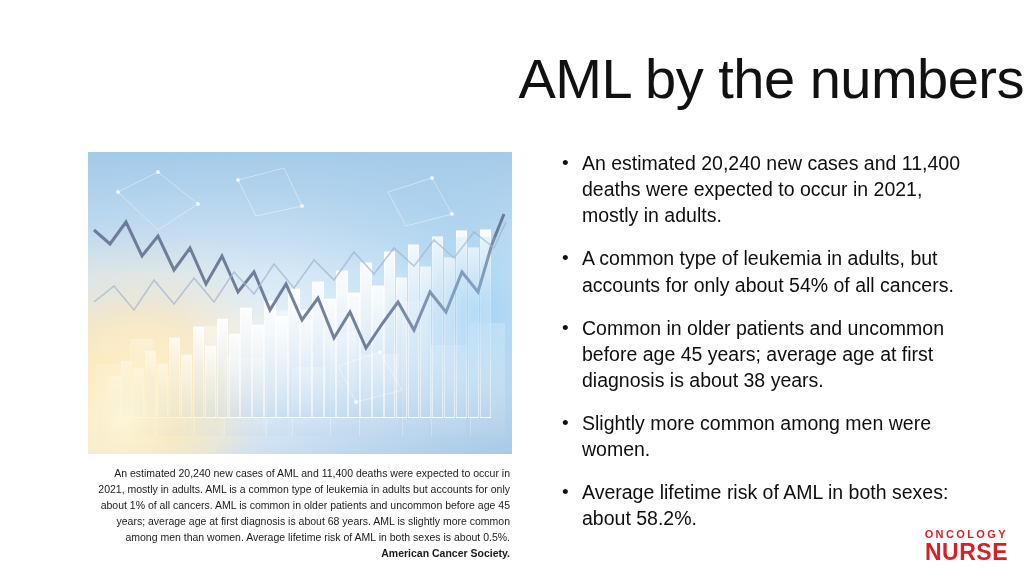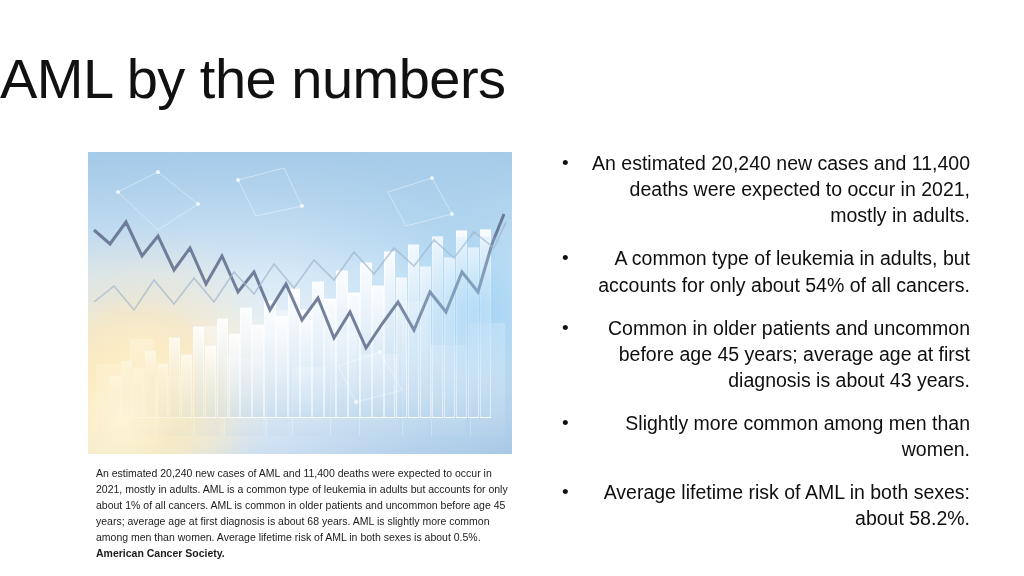--- a/index.html
+++ b/index.html
@@ -18,21 +18,21 @@
     position: relative;
     width: 1024px;
     height: 576px;
     background: #ffffff;
   }
   .slide-title {
     position: absolute;
     top: 48px;
     left: 0;
     width: 1024px;
-    text-align: left;
+    text-align: right;
     font-size: 56px;
     font-weight: 400;
     color: #111111;
     letter-spacing: -0.5px;
     line-height: 1.1;
   }
   
   .image-wrap {
     position: absolute;
     left: 88px;
@@ -100,26 +100,27 @@
     right: -6%;
     top: 28%;
     width: 36%;
     height: 60%;
     background: radial-gradient(ellipse at 60% 40%, rgba(145,205,245,0.55) 0%, rgba(170,215,245,0.2) 45%, rgba(255,255,255,0) 75%);
     pointer-events: none;
   }
   
   .caption {
     position: absolute;
-    left: 96px;
+    left: 90px;
     top: 466px;
     width: 420px;
     font-size: 10.5px;
     line-height: 1.52;
     color: #1b1b1b;
+    text-align: right;
   }
   .caption .source {
     font-weight: bold;
   }
   
   .bullets {
     position: absolute;
     left: 556px;
     top: 150px;
     width: 414px;
@@ -137,21 +138,20 @@
     color: #111111;
     text-align: left;
     padding-left: 6px;
     box-sizing: border-box;
   }
   .bullet-text {
     flex: 1 1 auto;
     font-size: 19.5px;
     line-height: 1.34;
     color: #0f0f0f;
-    text-align: right;
   }
   
   .logo {
     position: absolute;
     right: 16px;
     bottom: 12px;
     text-align: right;
     font-weight: bold;
     color: #d81f26;
     line-height: 1;
@@ -263,26 +263,30 @@
     <div class="bullet-row">
       <div class="bullet-dot">•</div>
       <div class="bullet-text">An estimated 20,240 new cases and 11,400 deaths were expected to occur in 2021, mostly in adults.</div>
     </div>
     <div class="bullet-row">
       <div class="bullet-dot">•</div>
       <div class="bullet-text">A common type of leukemia in adults, but accounts for only about 54% of all cancers.</div>
     </div>
     <div class="bullet-row">
       <div class="bullet-dot">•</div>
-      <div class="bullet-text">Common in older patients and uncommon before age 45 years; average age at first diagnosis is about 43 years.</div>
-    </div>
-    <div class="bullet-row">
-      <div class="bullet-dot">•</div>
-      <div class="bullet-text">Slightly more common among men than women.</div>
+      <div class="bullet-text">Common in older patients and uncommon before age 45 years; average age at first diagnosis is about 38 years.</div>
+    </div>
+    <div class="bullet-row">
+      <div class="bullet-dot">•</div>
+      <div class="bullet-text">Slightly more common among men were women.</div>
     </div>
     <div class="bullet-row">
       <div class="bullet-dot">•</div>
       <div class="bullet-text">Average lifetime risk of AML in both sexes: about 58.2%.</div>
     </div>
   </div>
 
+  <div class="logo">
+    <span class="onc">ONCOLOGY</span>
+    <span class="nurse">NURSE</span>
+  </div>
 
 </div>
 
 </body></html>

